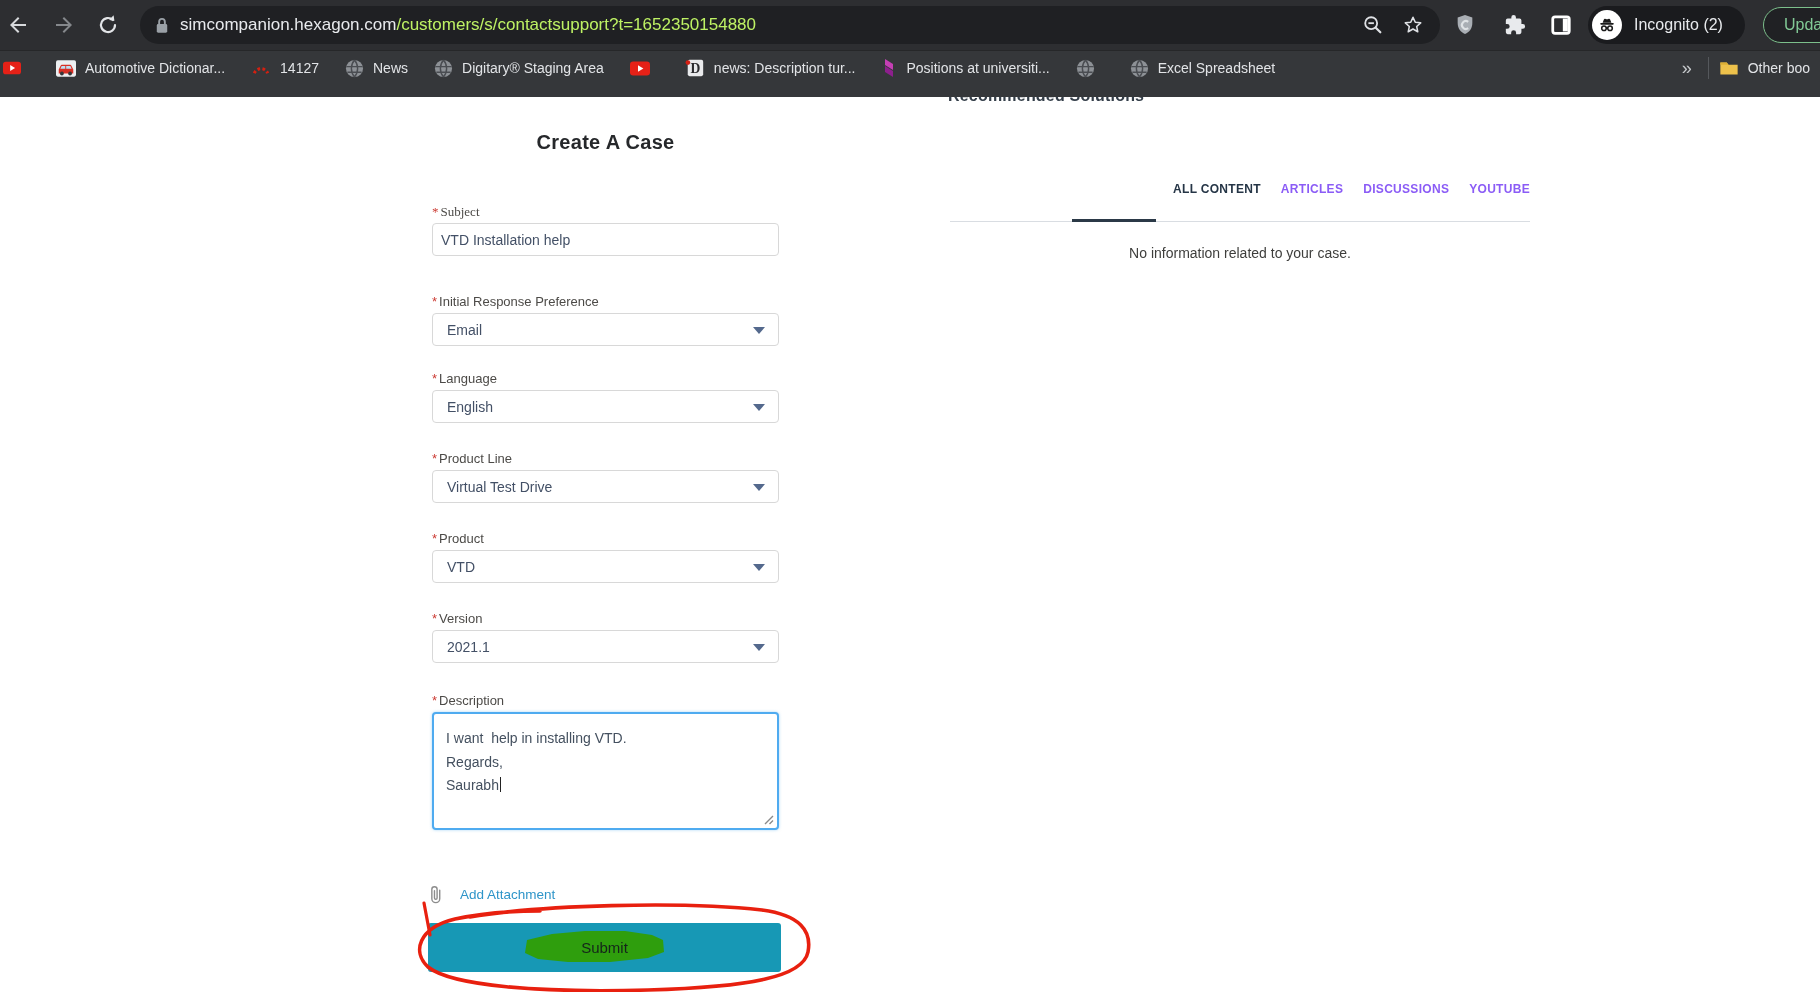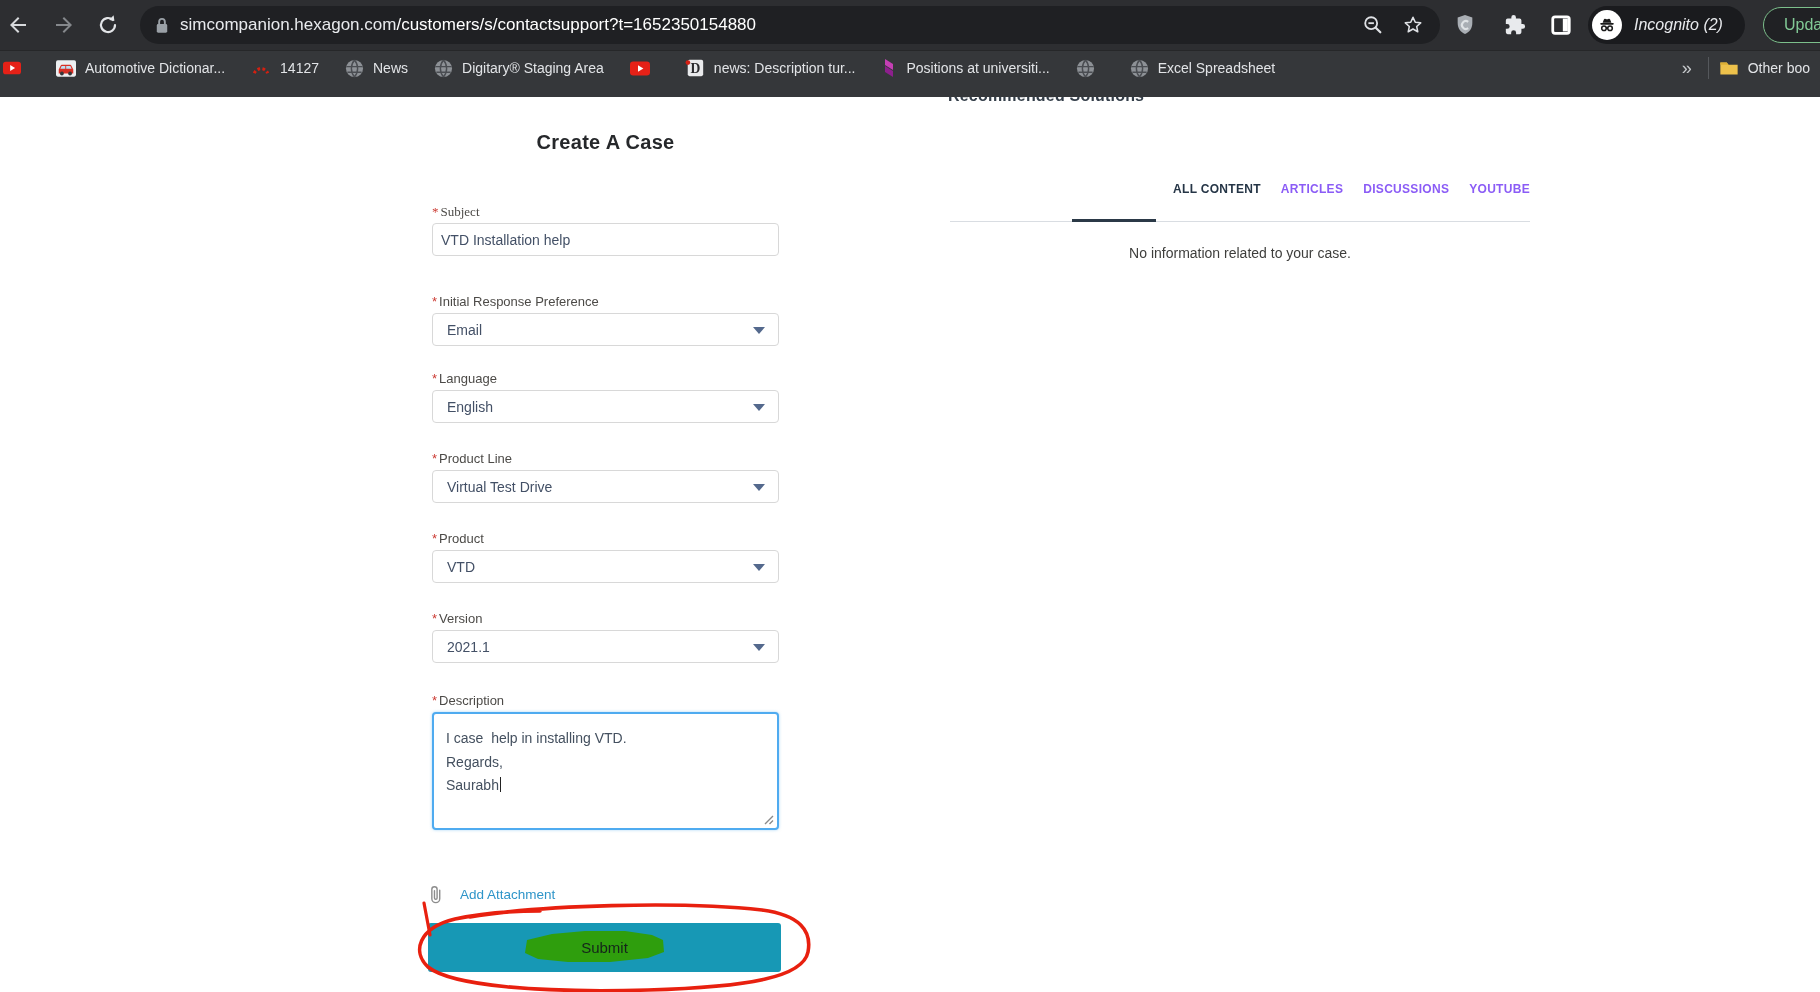--- a/index.html
+++ b/index.html
@@ -6,27 +6,27 @@
   #screen{position:relative;width:1820px;height:992px;overflow:hidden;background:#fff;
           font-family:"Liberation Sans","DejaVu Sans",sans-serif;}
 
   
   .toolbar{position:absolute;left:0;top:0;width:1820px;height:50px;background:#2d2e31;z-index:10;}
   .navbtn{position:absolute;top:11px;width:28px;height:28px;display:flex;align-items:center;justify-content:center;cursor:pointer;}
   .omnibox{position:absolute;left:140px;top:6px;width:1300px;height:38px;background:#1f2023;border-radius:19px;
            display:flex;align-items:center;padding:0 14px;box-sizing:border-box;}
   .url{font-size:17px;white-space:nowrap;overflow:hidden;margin-left:10px;flex:1;}
   .url .domain{color:#e8eaed;}
-  .url .path{color:#ffffff;}
+  .url .path{color:#bef264;}
   .boxicon{width:26px;height:26px;display:flex;align-items:center;justify-content:center;flex:0 0 auto;margin-left:14px;cursor:pointer;}
   .tbicon{position:absolute;top:12px;width:26px;height:26px;display:flex;align-items:center;justify-content:center;cursor:pointer;}
   .incog{position:absolute;left:1588px;top:6px;height:38px;min-width:157px;background:#1a1b1e;border-radius:19px;
          display:flex;align-items:center;padding:0 14px 0 4px;box-sizing:border-box;}
   .incog-circle{width:30px;height:30px;border-radius:50%;background:#fff;display:flex;align-items:center;justify-content:center;}
-  .incog-label{color:#e8eaed;font-size:16px;margin-left:12px;white-space:nowrap;font-style:italic;}
+  .incog-label{color:#e8eaed;font-size:16px;margin-left:12px;white-space:nowrap;}
   .updatebtn{position:absolute;left:1763px;top:7px;height:36px;width:110px;border:1.5px solid #7cbf8b;border-radius:18px;
              background:#202124;color:#81c995;font-size:16px;display:flex;align-items:center;padding-left:20px;box-sizing:border-box;cursor:pointer;}
 
   .bookmarks{position:absolute;left:0;top:50px;width:1820px;height:47px;background:#35373a;z-index:10;
              display:flex;align-items:center;padding:0 10px 12px 3px;box-sizing:border-box;gap:26px;
              border-top:1px solid rgba(0,0,0,.28);}
   .bm{display:flex;align-items:center;gap:9px;cursor:pointer;flex:0 0 auto;}
   .bm .lbl{color:#e2e4e7;font-size:14px;white-space:nowrap;}
   .bm-right{display:flex;align-items:center;margin-left:auto;gap:10px;flex:0 0 auto;}
   .chev{color:#c7cacd;font-size:18px;cursor:pointer;padding:0 6px;}
@@ -296,21 +296,21 @@
     </div>
     <div class="fbox" style="top:533px;">
       <span>2021.1</span>
       <span class="caret"></span>
     </div>
 
     <div class="fgroup" style="top:594px;">
       <span class="flabel"><span class="req">*</span><span>Description</span></span>
     </div>
     <div class="descbox">
-      <div class="descline">I case  help in installing VTD.</div>
+      <div class="descline">I want  help in installing VTD.</div>
       <div class="descline">Regards,</div>
       <div class="descline"><span>Saurabh</span><span class="cursorbar"></span></div>
       <svg class="resize-handle" width="12" height="12" viewBox="0 0 12 12">
         <path d="M11 3L3 11M11 7.5L7.5 11" stroke="#8a8a8a" stroke-width="1.4"></path>
       </svg>
     </div>
 
     <div class="attach-row">
       <svg width="15" height="19" viewBox="0 0 16 20">
         <path d="M12.5 5.5v9a4.2 4.2 0 0 1-8.4 0v-10a2.8 2.8 0 0 1 5.6 0v9.2a1.4 1.4 0 0 1-2.8 0V6" fill="none" stroke="#8c8c8c" stroke-width="1.5" stroke-linecap="round"></path>

